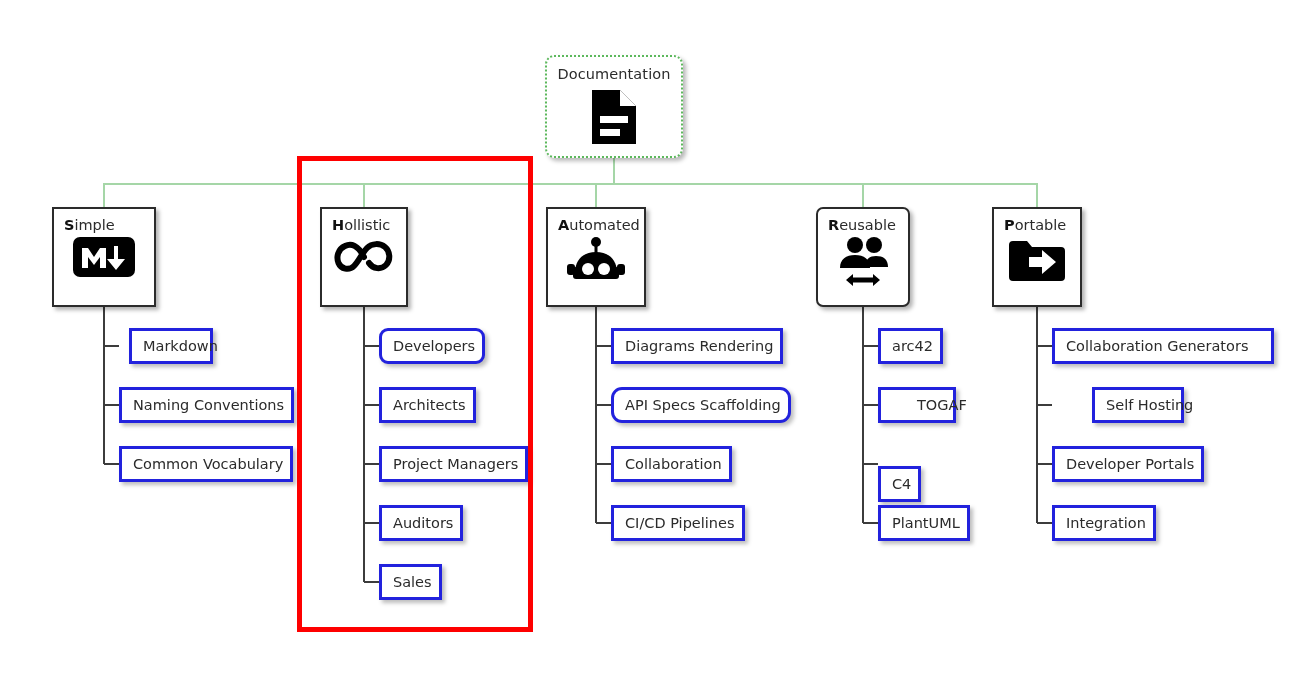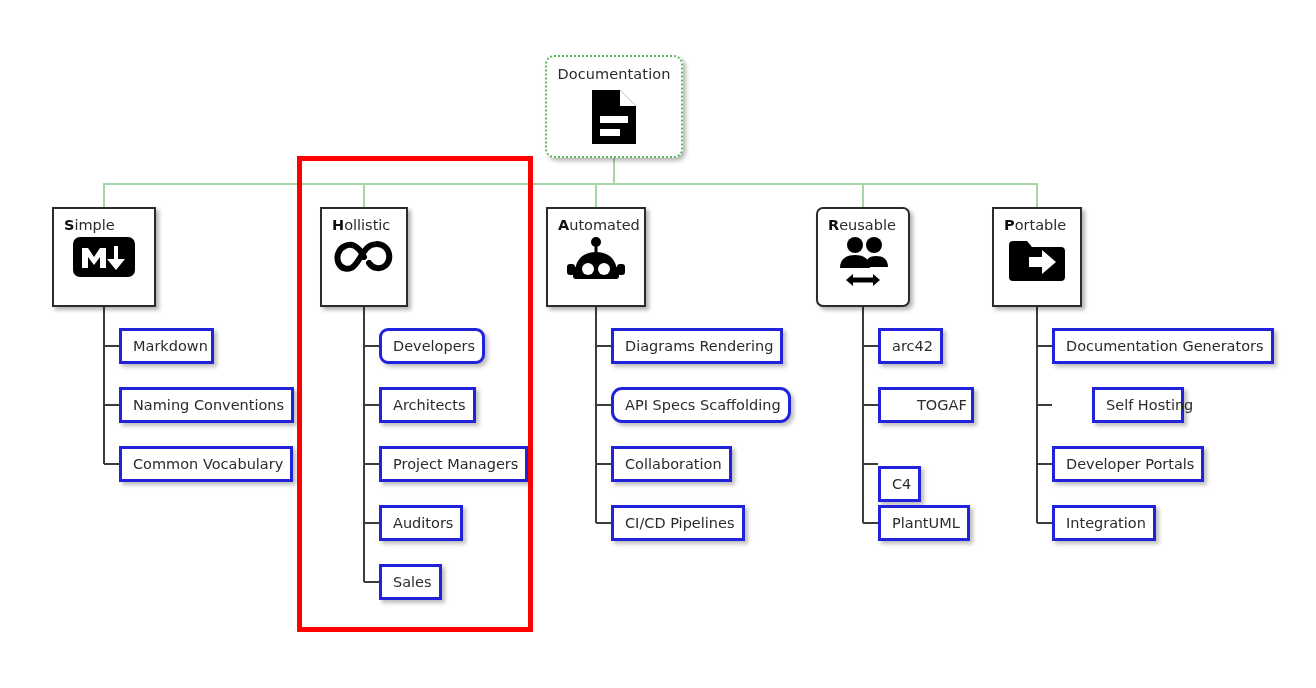--- a/index.html
+++ b/index.html
@@ -129,21 +129,21 @@
       <div class="cat-node" style="left: 52px; top: 207px; width: 104px; height: 100px;">
         <div class="cat-label"><b>S</b><span>imple</span></div>
         <div class="cat-icon">
           <svg width="62" height="40" viewBox="0 0 62 40">
             <rect x="0" y="0" width="62" height="40" rx="7" fill="#000"></rect>
             <path d="M9 31 V11 H15 L21 20 L27 11 H33 V31 H27 V20 L21 28 L15 20 V31 Z" fill="#fff"></path>
             <path d="M45 9 V22 H52 L43 33 L34 22 H41 V9 Z" fill="#fff"></path>
           </svg>
         </div>
       </div>
-      <div class="leaf-node" style="left: 119px; top: 328px; width: 95px;">
+      <div class="leaf-node" style="left: 129px; top: 328px; width: 84px;">
         <span>Markdown</span>
       </div>
       <div class="leaf-node" style="left: 119px; top: 387px; width: 175px;">
         <span>Naming Conventions</span>
       </div>
       <div class="leaf-node" style="left: 119px; top: 446px; width: 174px;">
         <span>Common Vocabulary</span>
       </div>
       <div class="cat-node" style="left: 320px; top: 207px; width: 88px; height: 100px;">
         <div class="cat-label"><b>H</b><span>ollistic</span></div>
@@ -203,40 +203,40 @@
             <circle cx="42" cy="8" r="8" fill="#000"></circle>
             <path d="M33 30 C33 22 38 19 44 19 C51 19 56 22 56 30 Z" fill="#000"></path>
             <path d="M8 31 C8 22 14 18 23 18 C32 18 38 22 38 31 Z" fill="#000"></path>
             <path d="M14 43 L21 37 V40.5 H41 V37 L48 43 L41 49 V45.5 H21 V49 Z" fill="#000"></path>
           </svg>
         </div>
       </div>
       <div class="leaf-node" style="left: 878px; top: 328px; width: 65px;">
         <span>arc42</span>
       </div>
-      <div class="leaf-node" style="left: 878px; top: 387px; width: 96px; padding-left: 36px;">
+      <div class="leaf-node" style="left: 878px; top: 387px; width: 78px; padding-left: 36px;">
         <span>TOGAF</span>
       </div>
       <div class="leaf-node" style="left: 878px; top: 446px; width: 43px; margin-top: 20px;">
         <span>C4</span>
       </div>
       <div class="leaf-node" style="left: 878px; top: 505px; width: 92px;">
         <span>PlantUML</span>
       </div>
       <div class="cat-node" style="left: 992px; top: 207px; width: 90px; height: 100px;">
         <div class="cat-label"><b>P</b><span>ortable</span></div>
         <div class="cat-icon">
           <svg width="60" height="46" viewBox="0 0 60 46">
             <path d="M2 8 A4 4 0 0 1 6 4 H20 L25 10 H54 A4 4 0 0 1 58 14 V40 A4 4 0 0 1 54 44 H6 A4 4 0 0 1 2 40 Z" fill="#000"></path>
             <path d="M22 20 H35 V13 L49 25 L35 37 V30 H22 Z" fill="#fff"></path>
           </svg>
         </div>
       </div>
       <div class="leaf-node" style="left: 1052px; top: 328px; width: 222px;">
-        <span>Documentation Generators</span>
+        <span>Collaboration Generators</span>
       </div>
       <div class="leaf-node" style="left: 1092px; top: 387px; width: 92px;">
         <span>Self Hosting</span>
       </div>
       <div class="leaf-node" style="left: 1052px; top: 446px; width: 152px;">
         <span>Developer Portals</span>
       </div>
       <div class="leaf-node" style="left: 1052px; top: 505px; width: 104px;">
         <span>Integration</span>
       </div>

